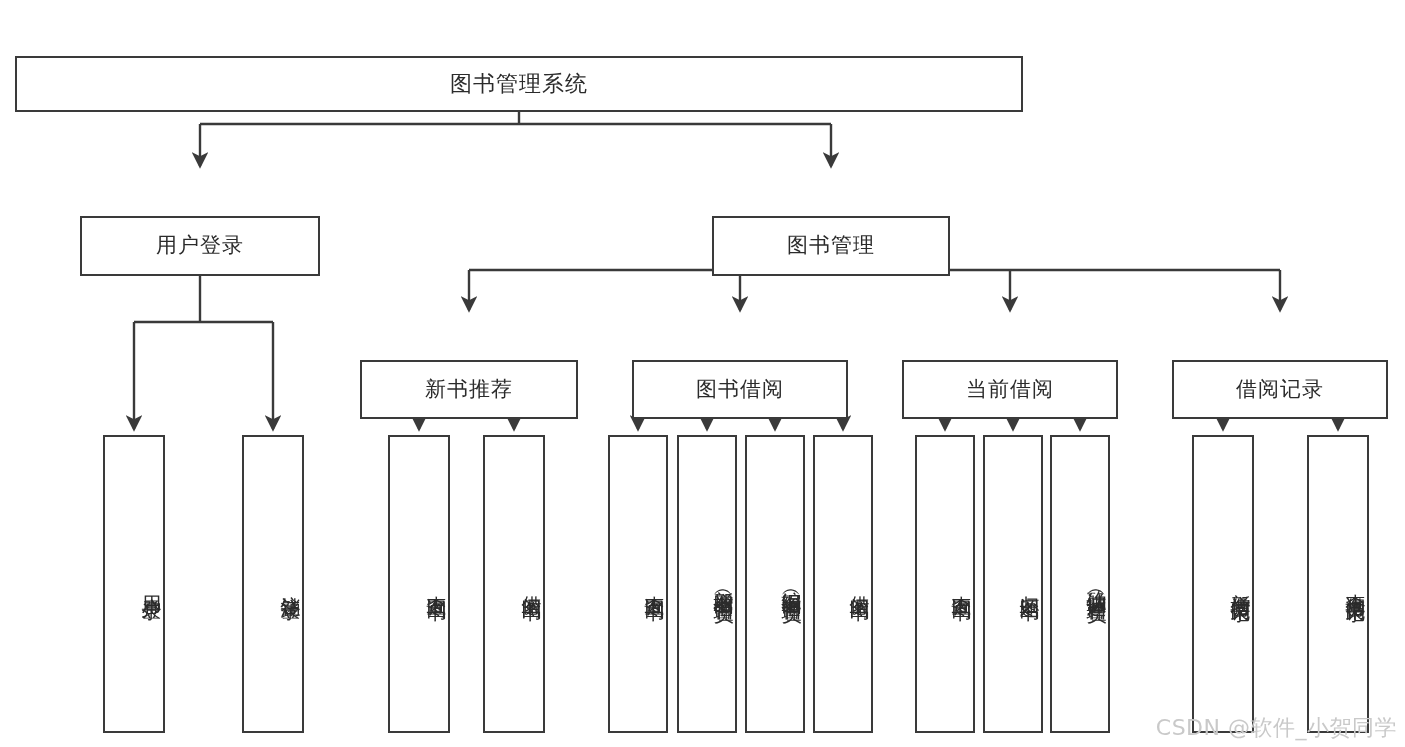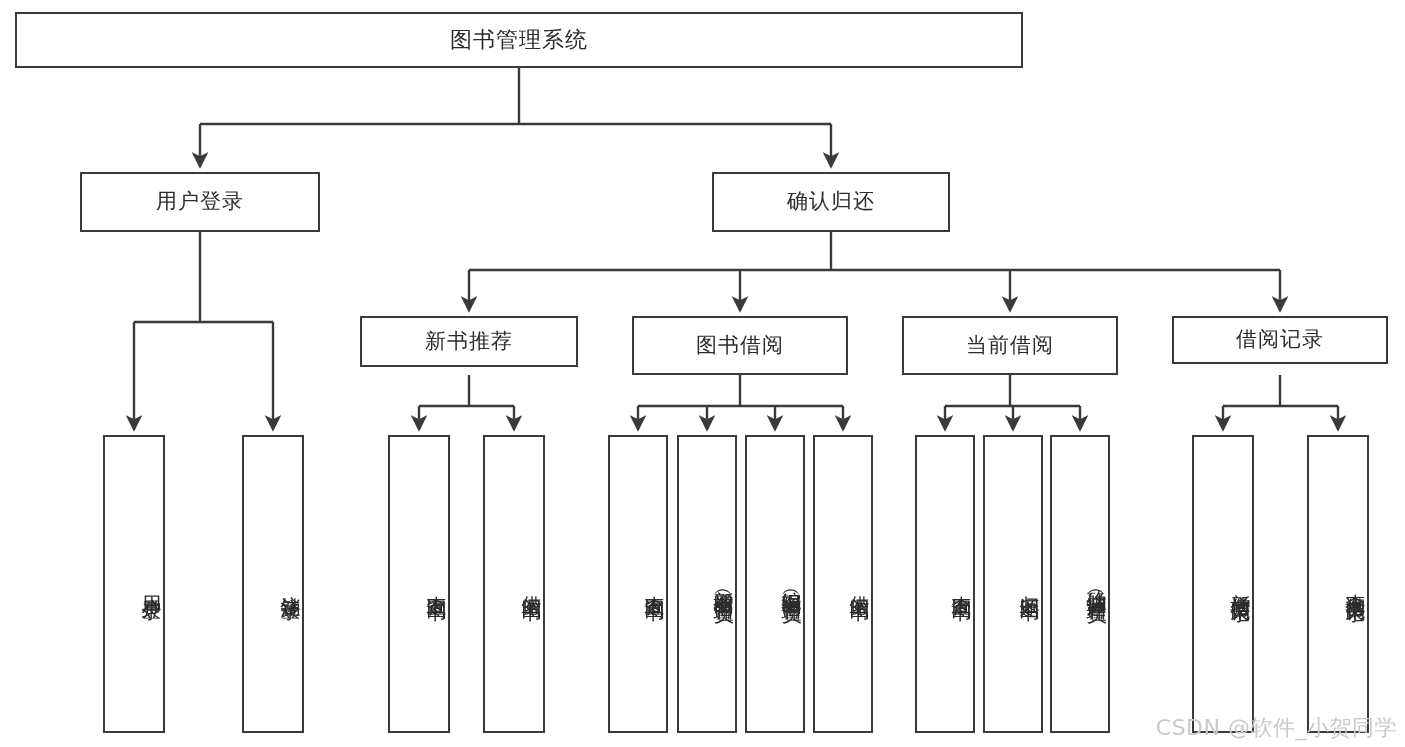--- a/index.html
+++ b/index.html
@@ -28,20 +28,21 @@
     display:flex;
     align-items:center;
     justify-content:center;
     color:#2b2b2b;
   }
   .node-h{
     
     font-size:21px;
     letter-spacing:1px;
     line-height:1.1;
+    margin-top:44px;
   }
   .node-root{
     font-size:22px;
   }
   .node-v{
     
     writing-mode:vertical-rl;
     text-orientation:upright;
     font-size:20px;
     line-height:1.18;
@@ -123,33 +124,33 @@
   </svg>
 
   <div class="node node-h node-root" style="left:15px;top:12px;width:1008px;height:56px;">
     <span>图书管理系统</span>
   </div>
 
   <div class="node node-h" style="left:80px;top:172px;width:240px;height:60px;">
     <span>用户登录</span>
   </div>
   <div class="node node-h" style="left:712px;top:172px;width:238px;height:60px;">
-    <span>确认归还</span>
+    <span>图书管理</span>
   </div>
 
-  <div class="node node-h" style="left:360px;top:316px;width:218px;height:51px;">
+  <div class="node node-h" style="left:360px;top:316px;width:218px;height:59px;">
     <span>新书推荐</span>
   </div>
   <div class="node node-h" style="left:902px;top:316px;width:216px;height:59px;">
     <span>当前借阅</span>
   </div>
   <div class="node node-h" style="left:632px;top:316px;width:216px;height:59px;">
     <span>图书借阅</span>
   </div>
-  <div class="node node-h" style="left:1172px;top:316px;width:216px;height:48px;">
+  <div class="node node-h" style="left:1172px;top:316px;width:216px;height:59px;">
     <span>借阅记录</span>
   </div>
 
   <div class="node node-v" style="left:103px;top:435px;width:62px;height:298px;">
     <span class="vlabel">用户登录</span>
   </div>
   <div class="node node-v" style="left:242px;top:435px;width:62px;height:298px;">
     <span class="vlabel">注销登录</span>
   </div>
 

